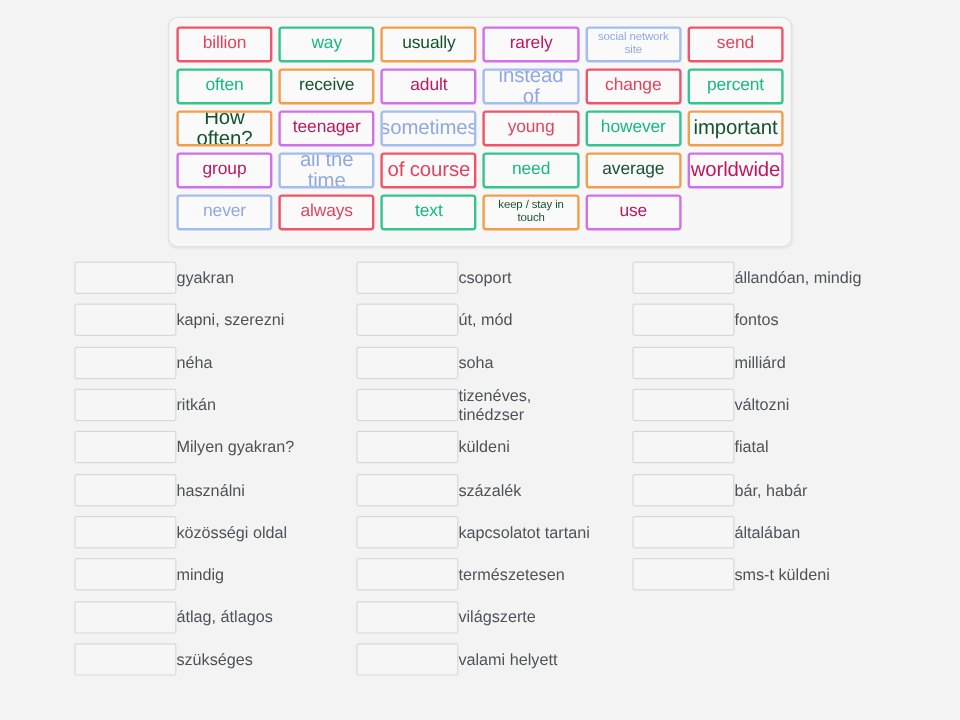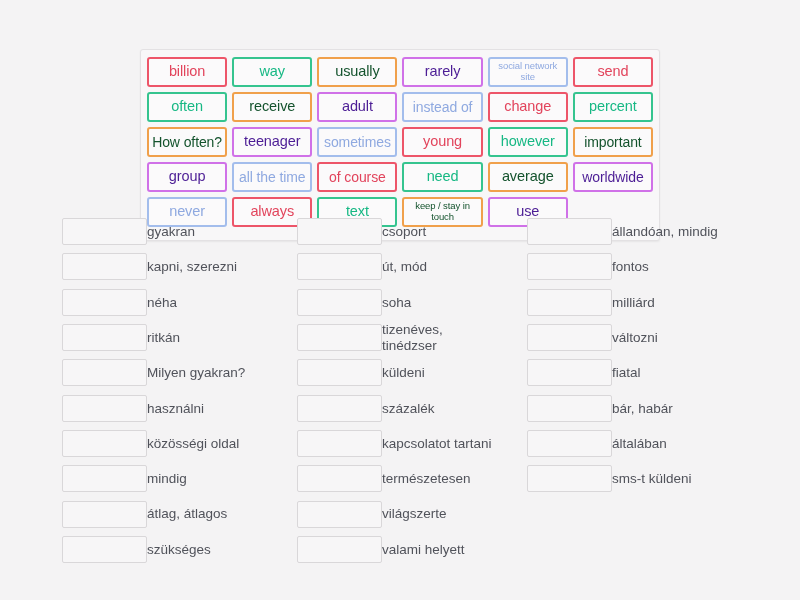--- a/index.html
+++ b/index.html
@@ -17,25 +17,24 @@
 
   
   #word-bank {
     position: absolute;
     left: 140px;
     top: 14px;
     width: 520px;
     height: 192px;
     background: #f8f7f8;
     border: 1px solid #e3e1e3;
-    border-radius: 3px;
+    border-radius: 8px;
     box-shadow: 0 1px 2px rgba(0,0,0,0.06);
     box-sizing: border-box;
     padding: 7px 6px;
-    margin-top: 35px;
   }
   #tile-grid {
     display: grid;
     grid-template-columns: repeat(6, 1fr);
     grid-auto-rows: 30px;
     gap: 5px 5px;
     width: 100%;
     height: 100%;
   }
   .tile {
@@ -50,28 +49,28 @@
     line-height: 1.04;
     letter-spacing: -0.1px;
     font-family: "Liberation Sans", sans-serif;
     box-sizing: border-box;
     cursor: grab;
     user-select: none;
     padding: 0 2px;
     overflow: hidden;
   }
   .tile.small { font-size: 9.5px; line-height: 1.15; }
-  .tile.med   { font-size: 14px; }
+  .tile.med   { font-size: 17px; }
   .tile.empty { border: none; background: transparent; cursor: default; }
 
   
   .c-red    { border-color: #ed5569; color: #e2445c; }
   .c-green  { border-color: #35c48f; color: #17b884; }
   .c-orange { border-color: #f0a04b; color: #14532d; }
-  .c-purple { border-color: #d071e8; color: #4c1d95; }
+  .c-purple { border-color: #d071e8; color: #be185d; }
   .c-blue   { border-color: #a3bdec; color: #8fa9e0; }
 
   
   #answer-area {
     position: absolute;
     left: 0;
     top: 214px;
     width: 800px;
     height: 380px;
     display: flex;

